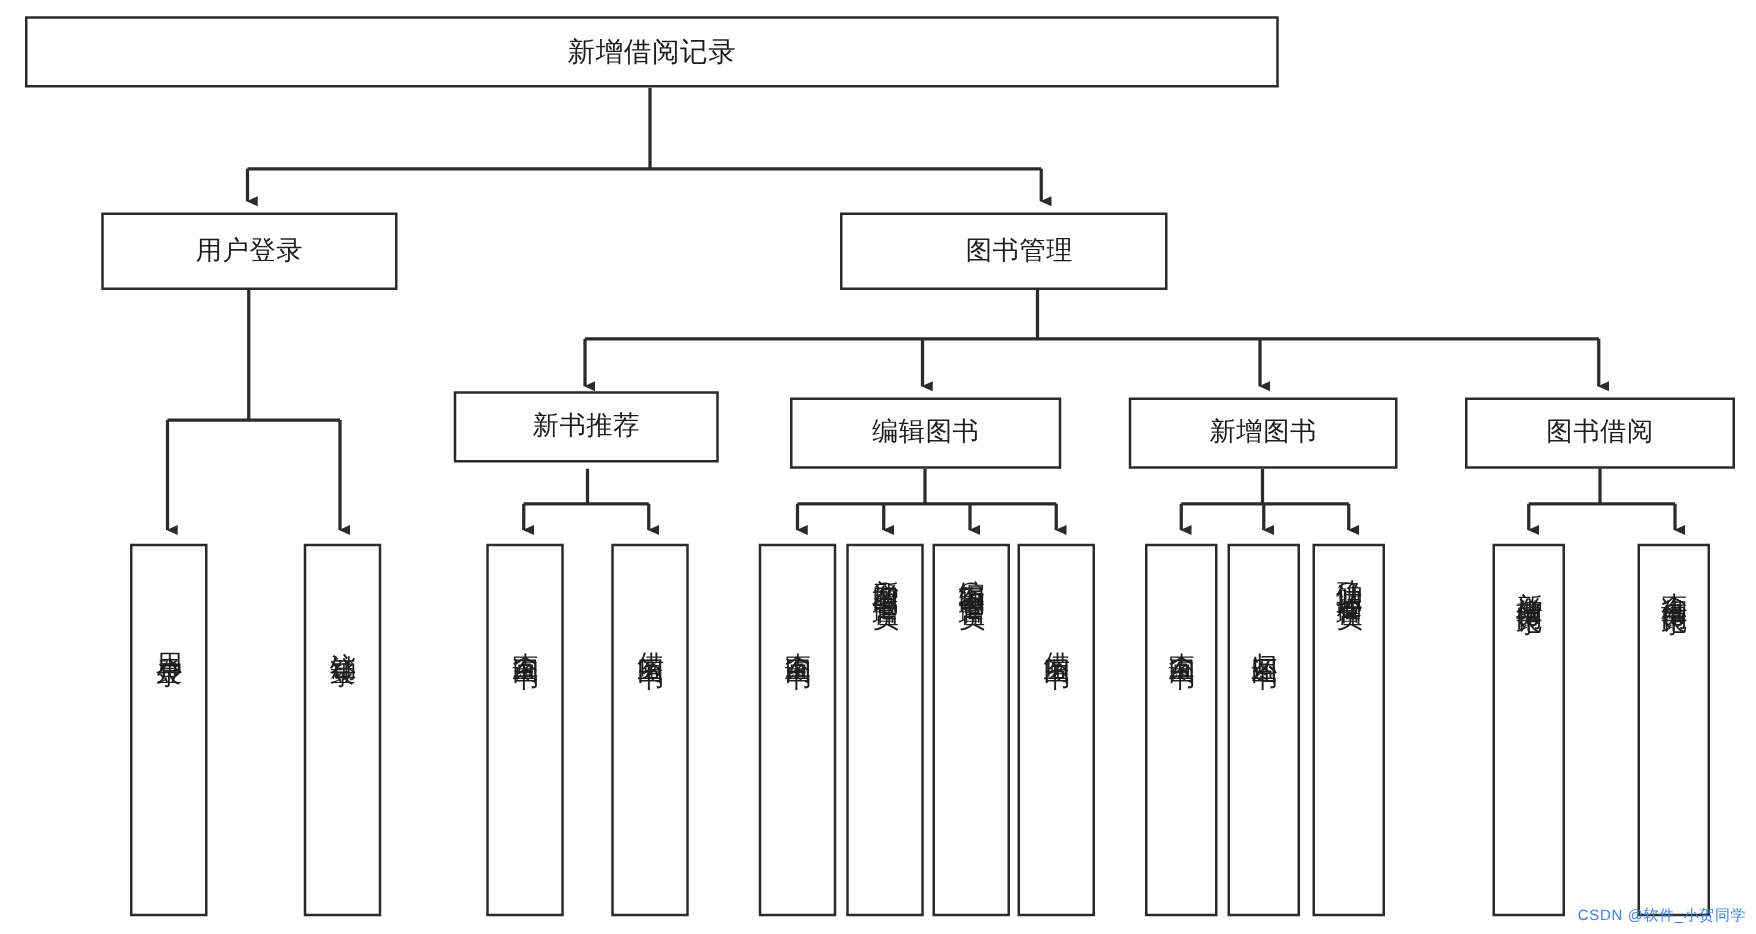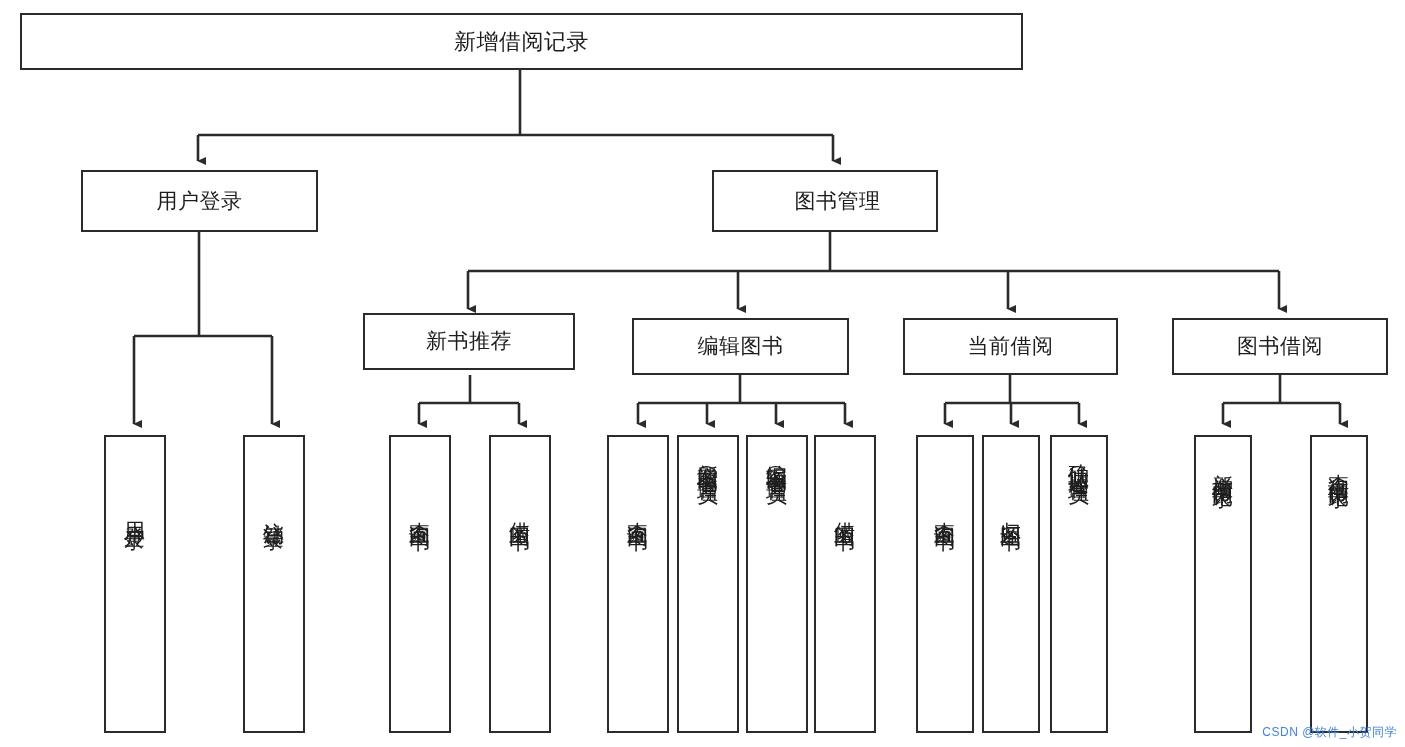--- a/index.html
+++ b/index.html
@@ -141,34 +141,34 @@
   </svg>
 
   <div class="node h root" style="left:20px; top:13px; width:1003px; height:57px;">
     <span class="node-label">新增借阅记录</span>
   </div>
 
   <div class="node h" style="left:81px; top:170px; width:237px; height:62px;">
     <span class="node-label">用户登录</span>
   </div>
 
-  <div class="node h" style="left:712px; top:170px; width:226px; height:62px;padding-left:25px;">
+  <div class="node h" style="left:672px; top:170px; width:262px; height:62px;padding-left:25px;">
     <span class="node-label">图书管理</span>
   </div>
 
   <div class="node h" style="left:363px; top:313px; width:212px; height:57px;">
     <span class="node-label">新书推荐</span>
   </div>
 
   <div class="node h" style="left:632px; top:318px; width:217px; height:57px;">
     <span class="node-label">编辑图书</span>
   </div>
 
   <div class="node h" style="left:903px; top:318px; width:215px; height:57px;">
-    <span class="node-label">当前借阅</span>
+    <span class="node-label">新增图书</span>
   </div>
 
   <div class="node h" style="left:1172px; top:318px; width:216px; height:57px;">
     <span class="node-label">图书借阅</span>
   </div>
 
   <div class="node v pad-top-mid" style="left:104px; top:435px; width:62px; height:298px;">
     <span class="node-label">用户登录</span>
   </div>
 

